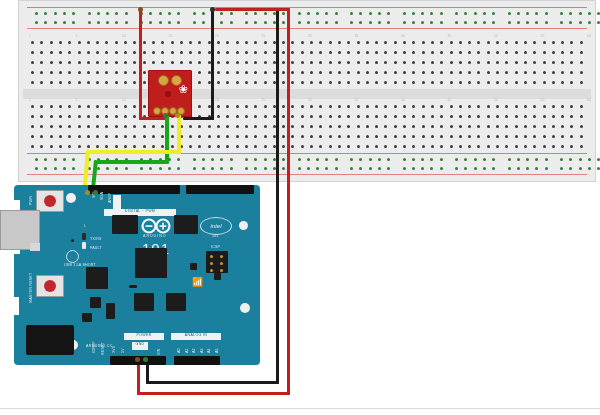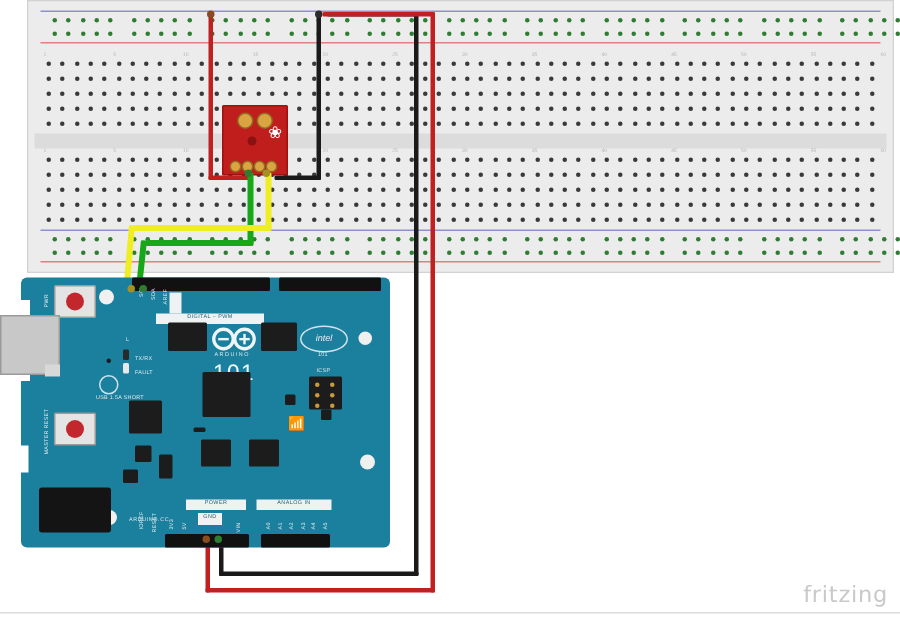--- a/index.html
+++ b/index.html
@@ -1077,14 +1077,13 @@
 
   <div class="usb" style="left:0px;top:210px;width:38px;height:38px;"></div>
   <div class="usb" style="left:30px;top:243px;width:10px;height:8px;background:#d8d8d8;border:none;"></div>
 
   <div class="wend we-red" style="left:135px;top:357px;"></div>
   <div class="wend we-green" style="left:143px;top:357px;"></div>
   <div class="wend we-green" style="left:93px;top:190px;"></div>
   <div class="wend we-yellow" style="left:85px;top:190px;"></div>
 
   <div class="hrule" style="bottom:6px;"></div>
-  <div class="fritz">fritzing</div>
 </div>
 
 </body></html>

